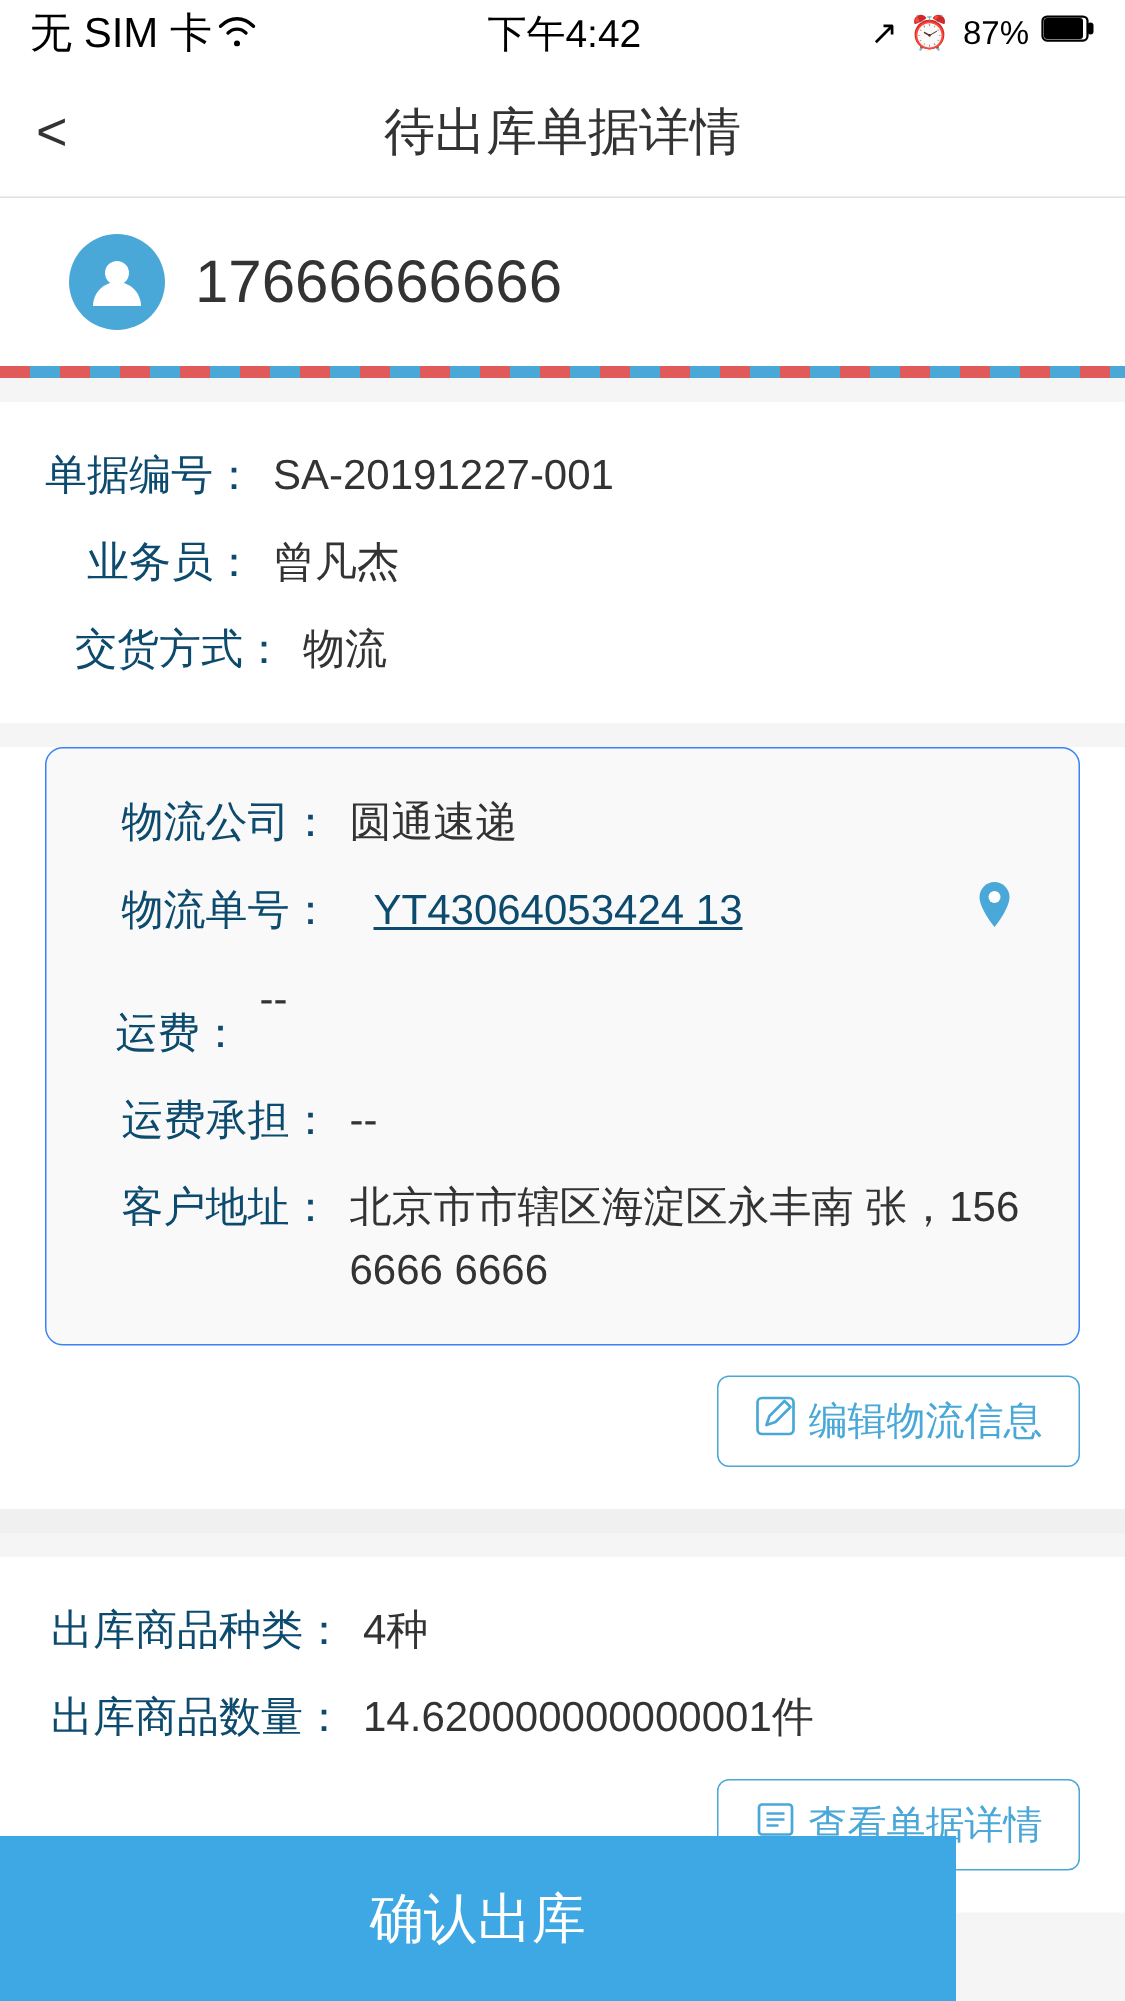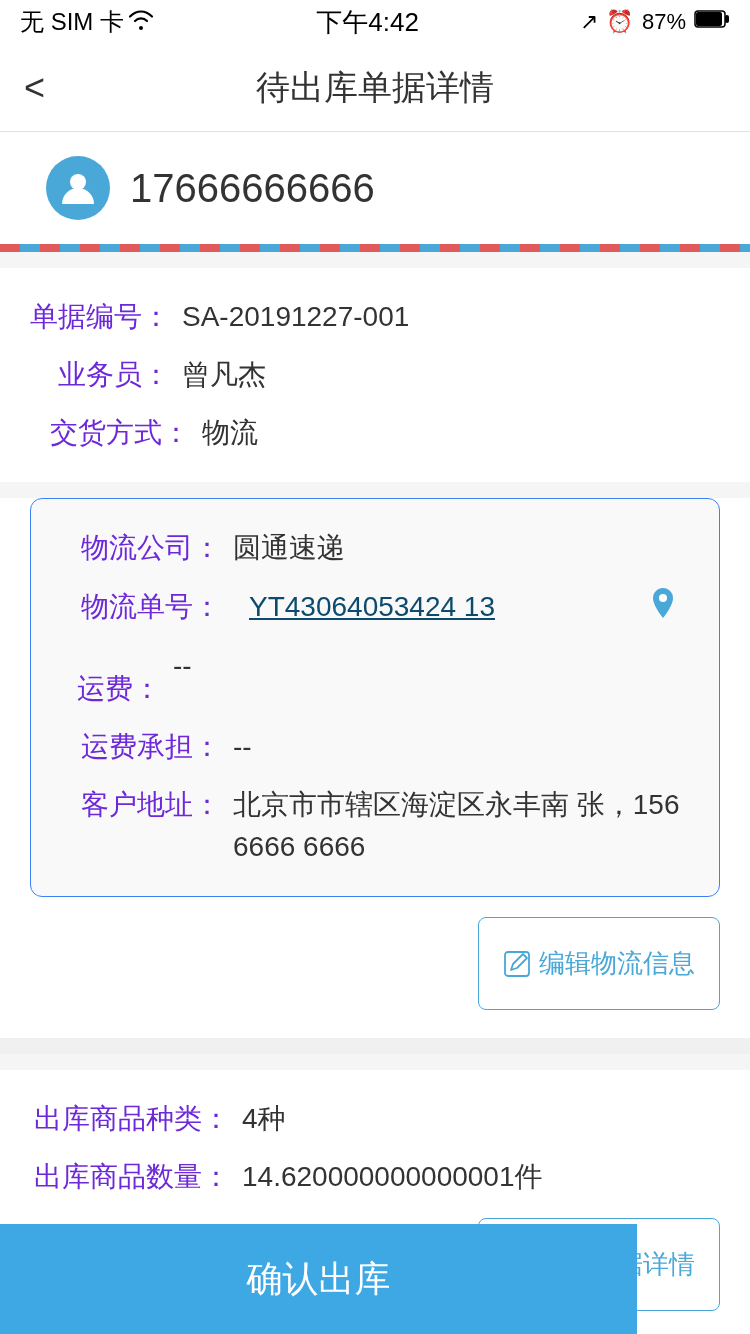--- a/index.html
+++ b/index.html
@@ -15,21 +15,21 @@
     
     .status-bar {
       height: 44px;
       background: #fff;
       display: flex;
       align-items: center;
       justify-content: space-between;
       padding: 0 20px;
     }
     .status-left {
-      font-size: 24px;
+      font-size: 28px;
       color: #000;
       display: flex;
       align-items: center;
       gap: 3px;
     }
     .status-center {
       font-size: 26px;
       color: #000;
       font-weight: 500;
     }
@@ -114,21 +114,21 @@
       display: flex;
       align-items: flex-start;
       margin-bottom: 16px;
       font-size: 28px;
       line-height: 1.5;
     }
     .info-row:last-child {
       margin-bottom: 0;
     }
     .info-label {
-      color: #6d28d9;
+      color: #0c4a6e;
       min-width: 140px;
       text-align: right;
       flex-shrink: 0;
     }
     .info-label-wide {
       min-width: 160px;
     }
     .info-value {
       color: #333;
       margin-left: 12px;
@@ -163,24 +163,23 @@
     .edit-logistics-btn {
       display: flex;
       align-items: center;
       justify-content: flex-end;
       margin-top: 20px;
     }
     .btn-outline {
       border: 1px solid #4aa8d8;
       color: #4aa8d8;
       border-radius: 8px;
-      padding: 28px 24px;
+      padding: 12px 24px;
       font-size: 26px;
       display: flex;
-      align-items: center;
       gap: 8px;
       background: #fff;
       cursor: pointer;
     }
     .btn-outline svg {
       width: 28px;
       height: 28px;
     }
 
     

